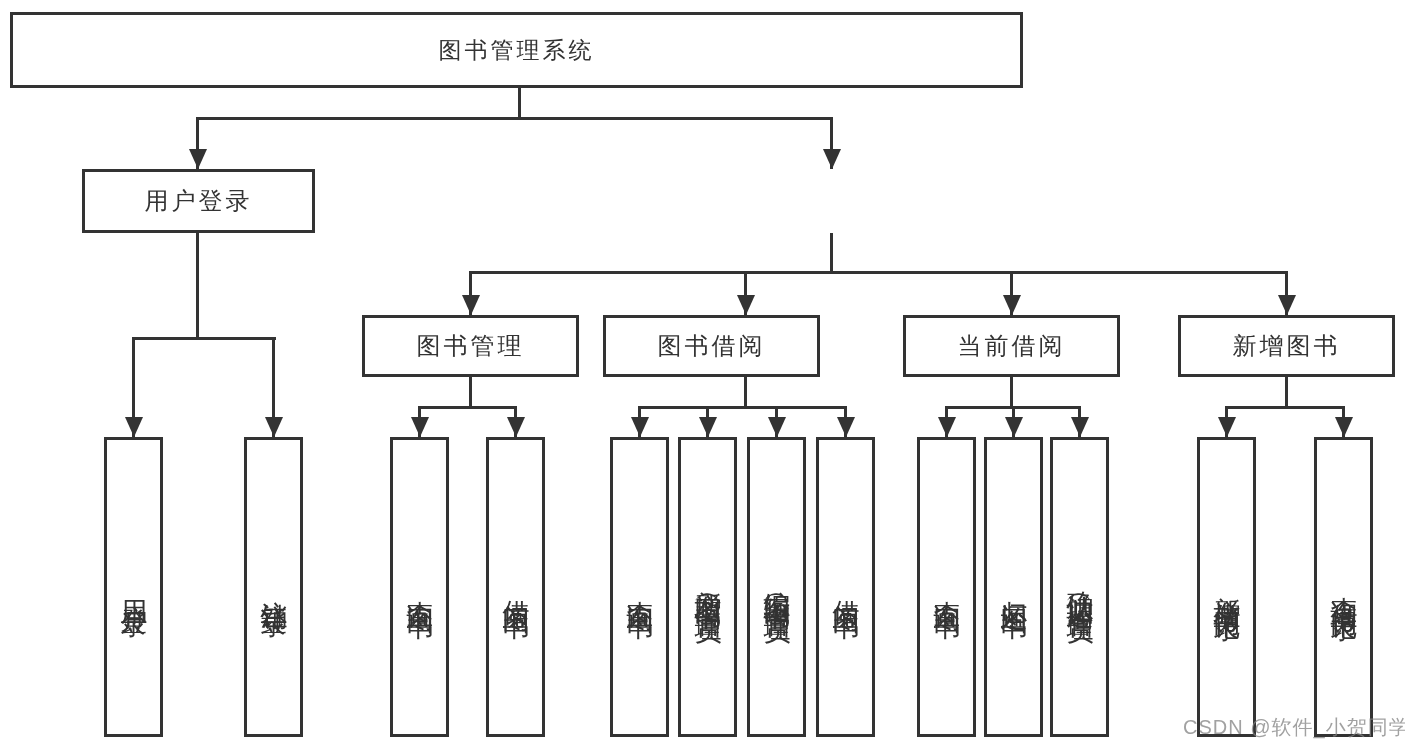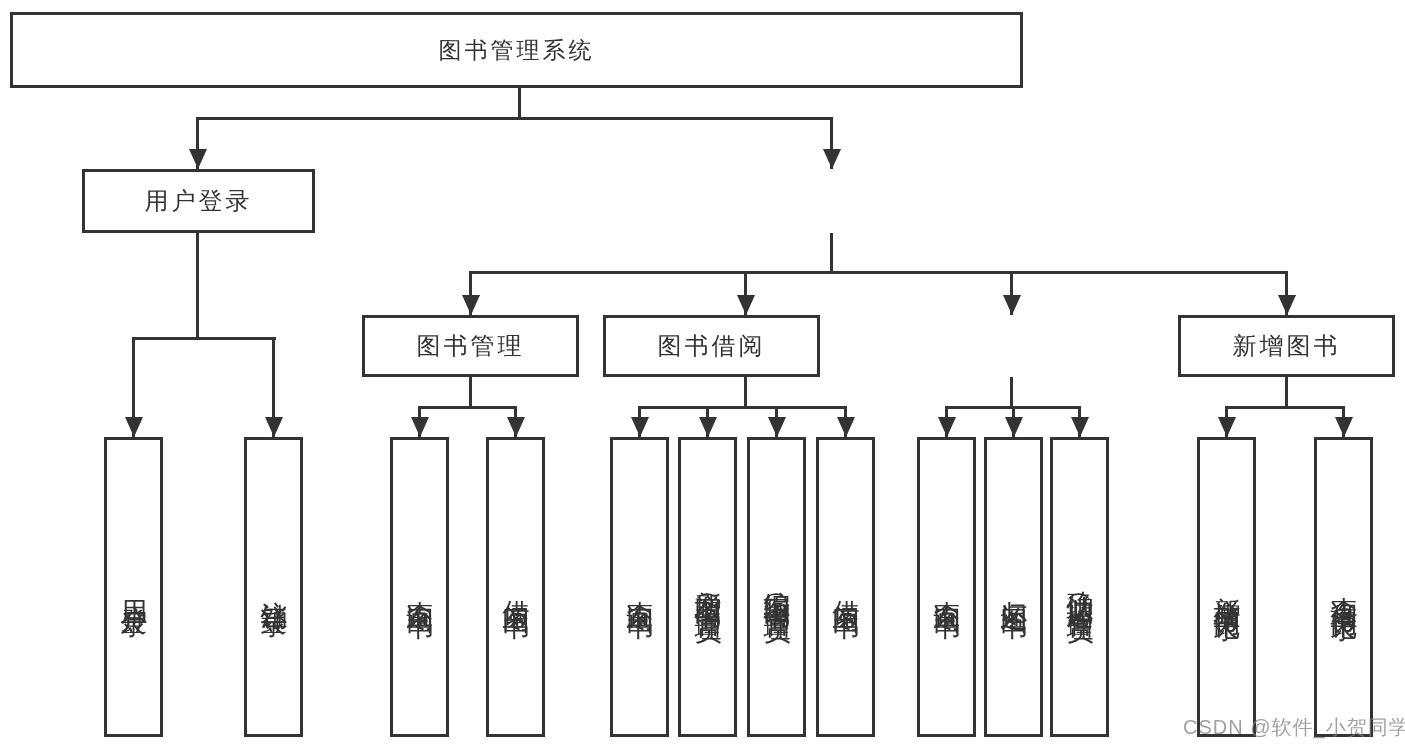--- a/index.html
+++ b/index.html
@@ -71,20 +71,21 @@
 <body>
 
 <div class="canvas">
 
   <div class="box hbox root-box" style="left:10px; top:12px; width:1013px; height:76px;">图书管理系统</div>
 
   <div class="box hbox" style="left:82px; top:169px; width:233px; height:64px;">用户登录</div>
 
   <div class="box hbox" style="left:362px; top:315px; width:217px; height:62px;">图书管理</div>
   <div class="box hbox" style="left:603px; top:315px; width:217px; height:62px;">图书借阅</div>
+  <div class="box hbox" style="left:903px; top:315px; width:217px; height:62px;">当前借阅</div>
   <div class="box hbox" style="left:1178px; top:315px; width:217px; height:62px;">新增图书</div>
 
   <div class="box vbox" style="left:104px; top:437px; width:59px; height:300px;">用户登录</div>
   <div class="box vbox" style="left:244px; top:437px; width:59px; height:300px;">注销登录</div>
 
   <div class="box vbox" style="left:390px; top:437px; width:59px; height:300px;">查询图书</div>
   <div class="box vbox" style="left:486px; top:437px; width:59px; height:300px;">借阅图书</div>
 
   <div class="box vbox" style="left:610px; top:437px; width:59px; height:300px;">查询图书</div>
   <div class="box vbox" style="left:678px; top:437px; width:59px; height:300px;">新增图书（管理员）</div>

